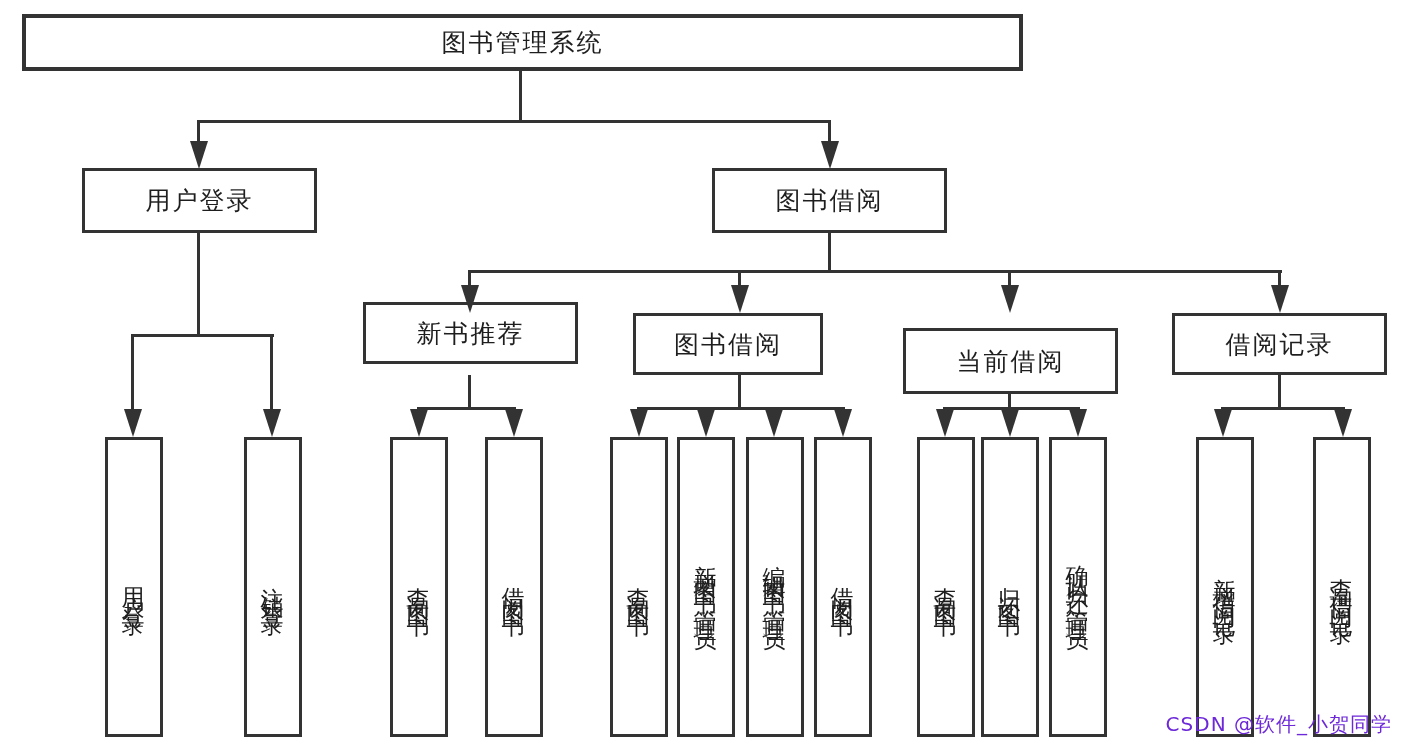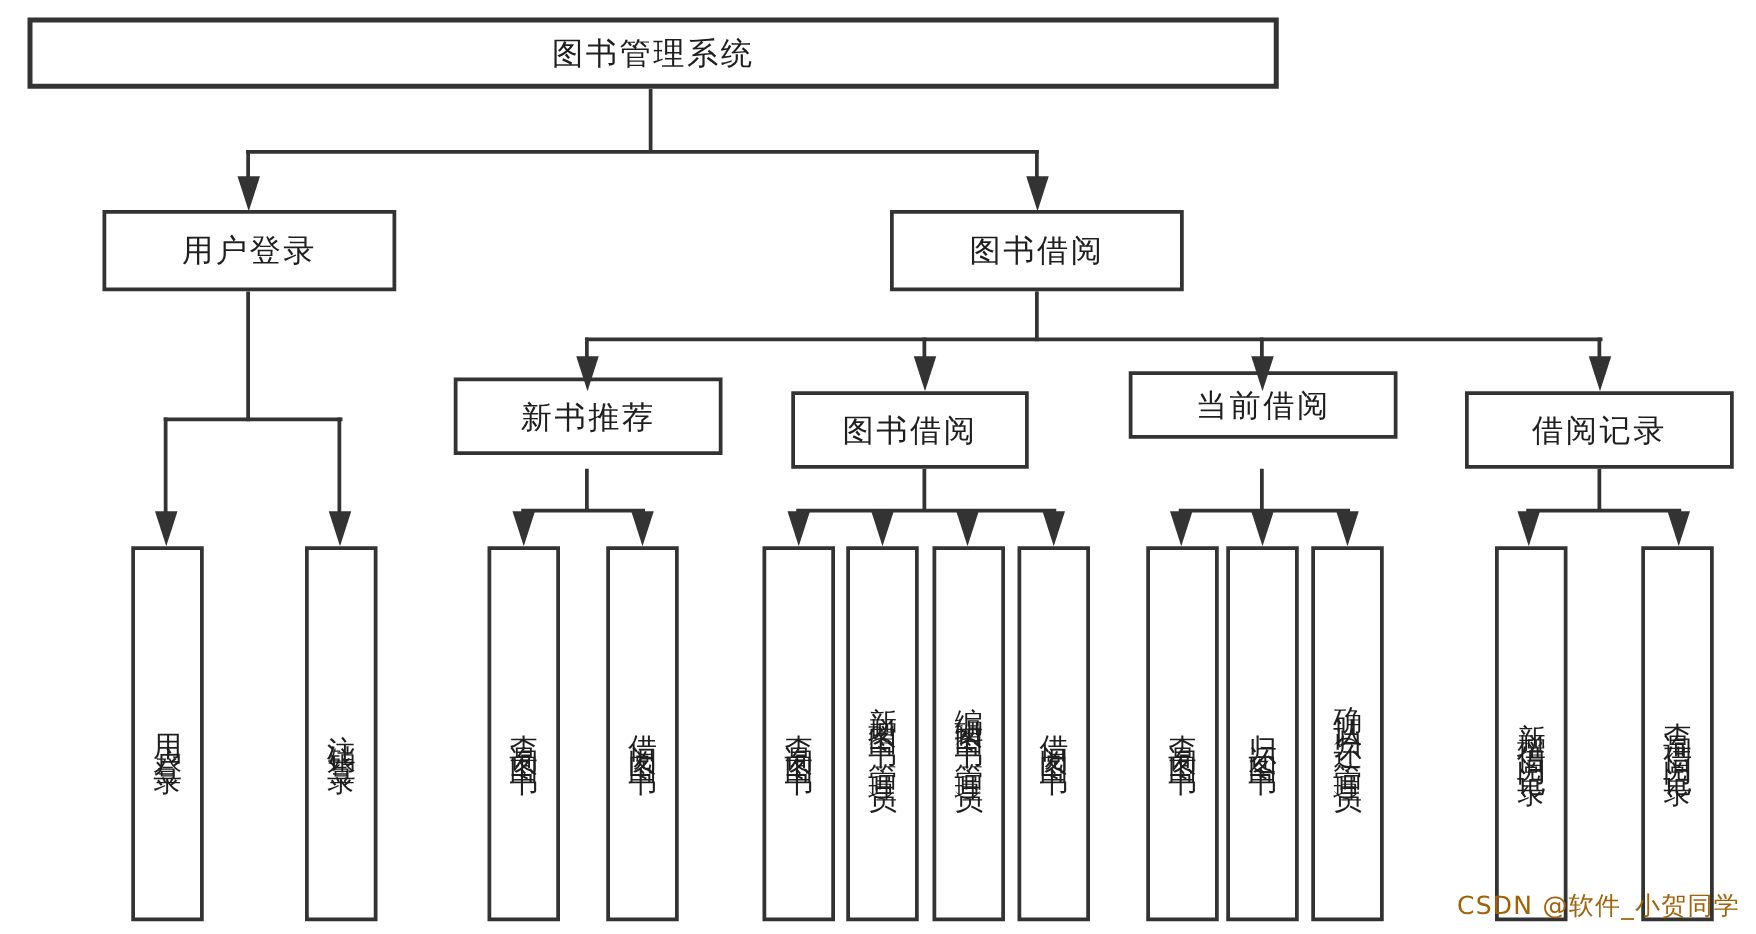--- a/index.html
+++ b/index.html
@@ -25,21 +25,21 @@
   .leaf{
     position:absolute;box-sizing:border-box;background:#ffffff;border:3px solid #333333;
     width:58px;height:300px;top:437px;display:flex;z-index:2;
   }
   .leaf span{
     margin:auto;writing-mode:vertical-rl;text-orientation:mixed;
     font-size:23px;letter-spacing:9px;color:#1e1e1e;white-space:nowrap;
   }
   .watermark{
     position:absolute;right:13px;top:711px;z-index:10;
-    font-size:20px;color:#a16207;letter-spacing:1px;white-space:nowrap;
+    font-size:20px;color:#6d28d9;letter-spacing:1px;white-space:nowrap;
   }
 </style>
 </head>
 <body>
 
 <div class="canvas">
 
   <div class="line v" style="left:519px;top:71px;height:51px"></div>
   <div class="line h" style="left:197px;top:120px;width:634px"></div>
   <div class="line v" style="left:197px;top:120px;height:23px"></div>
@@ -98,21 +98,21 @@
   <div class="hbox" style="left:712px;top:168px;width:235px;height:65px">
     <span>图书借阅</span>
   </div>
 
   <div class="hbox" style="left:363px;top:302px;width:215px;height:62px">
     <span>新书推荐</span>
   </div>
   <div class="hbox" style="left:633px;top:313px;width:190px;height:62px">
     <span>图书借阅</span>
   </div>
-  <div class="hbox" style="left:903px;top:297px;width:215px;height:54px">
+  <div class="hbox" style="left:903px;top:328px;width:215px;height:66px">
     <span>当前借阅</span>
   </div>
   <div class="hbox" style="left:1172px;top:313px;width:215px;height:62px">
     <span>借阅记录</span>
   </div>
 
   <div class="leaf" style="left:105px">
     <span>用户登录</span>
   </div>
   <div class="leaf" style="left:244px">

